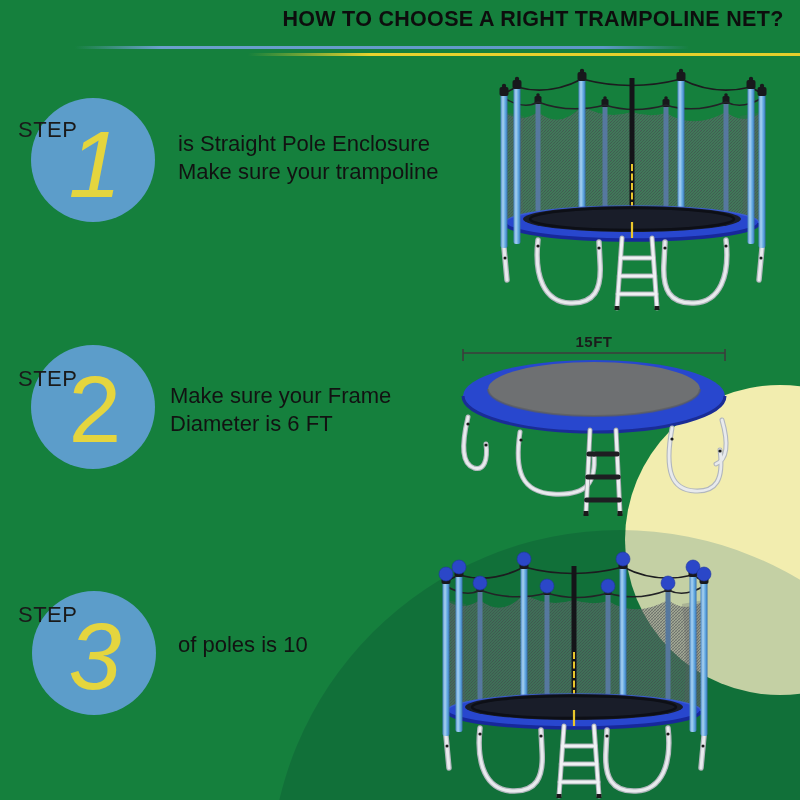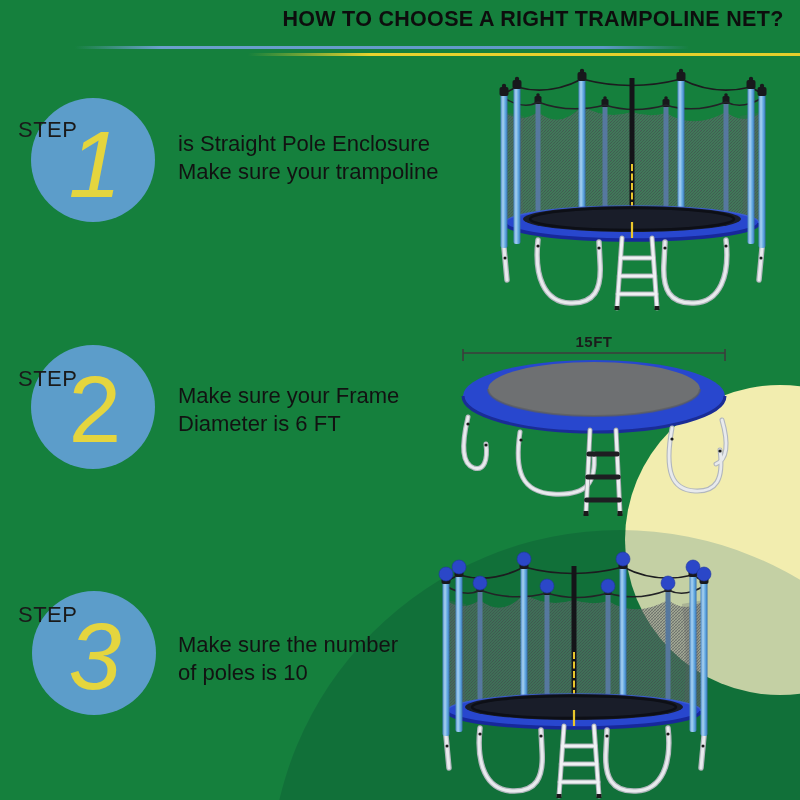--- a/index.html
+++ b/index.html
@@ -169,21 +169,21 @@
     <div>is Straight Pole Enclosure</div>
     <div>Make sure your trampoline</div>
   </div>
   <svg class="abs illus" style="left:494px;top:62px" width="276" height="250" viewBox="0 0 276 250">
     <use href="#trampNet"></use>
   </svg>
 
   <div class="abs step-label" style="left:18px;top:366px">STEP</div>
   <div class="abs step-circle" style="left:31px;top:345px"></div>
   <div class="abs step-number" style="left:33px;top:362px">2</div>
-  <div class="abs step-text" style="left:178px;top:382px">
+  <div class="abs step-text" style="left:170px;top:382px">
     <div>Make sure your Frame</div>
     <div>Diameter is 6 FT</div>
   </div>
   <svg class="abs illus" style="left:448px;top:332px" width="292" height="190" viewBox="0 0 292 190">
 
     <g>
       <text x="146" y="15" font-size="15" font-weight="600" letter-spacing="0.5" text-anchor="middle" fill="#1c1c1c">15FT</text>
       <g stroke="#3c3c3c" stroke-width="1.6" fill="none">
         <line x1="15" y1="21" x2="277" y2="21"></line>
         <line x1="15" y1="17" x2="15" y2="29"></line>
@@ -237,21 +237,20 @@
       </g>
       <rect x="135.5" y="179" width="5" height="5" fill="#1a1a1a"></rect>
       <rect x="169.5" y="179" width="5" height="5" fill="#1a1a1a"></rect>
     </g>
   </svg>
 
   <div class="abs step-label" style="left:18px;top:602px">STEP</div>
   <div class="abs step-circle" style="left:32px;top:591px"></div>
   <div class="abs step-number slant" style="left:33px;top:609px">3</div>
   <div class="abs step-text" style="left:178px;top:631px">
-    <div>Make sure the number</div>
     <div>of poles is 10</div>
   </div>
   <svg class="abs illus" style="left:436px;top:550px" width="276" height="250" viewBox="0 0 276 250">
     <use href="#trampNet"></use>
     <g fill="#2B47C8" stroke="#1F35A0" stroke-width="0.6">
       <circle cx="10" cy="24" r="7"></circle>
       <circle cx="23" cy="17" r="7"></circle>
       <circle cx="44" cy="33" r="7"></circle>
       <circle cx="88" cy="9" r="7"></circle>
       <circle cx="111" cy="36" r="7"></circle>

